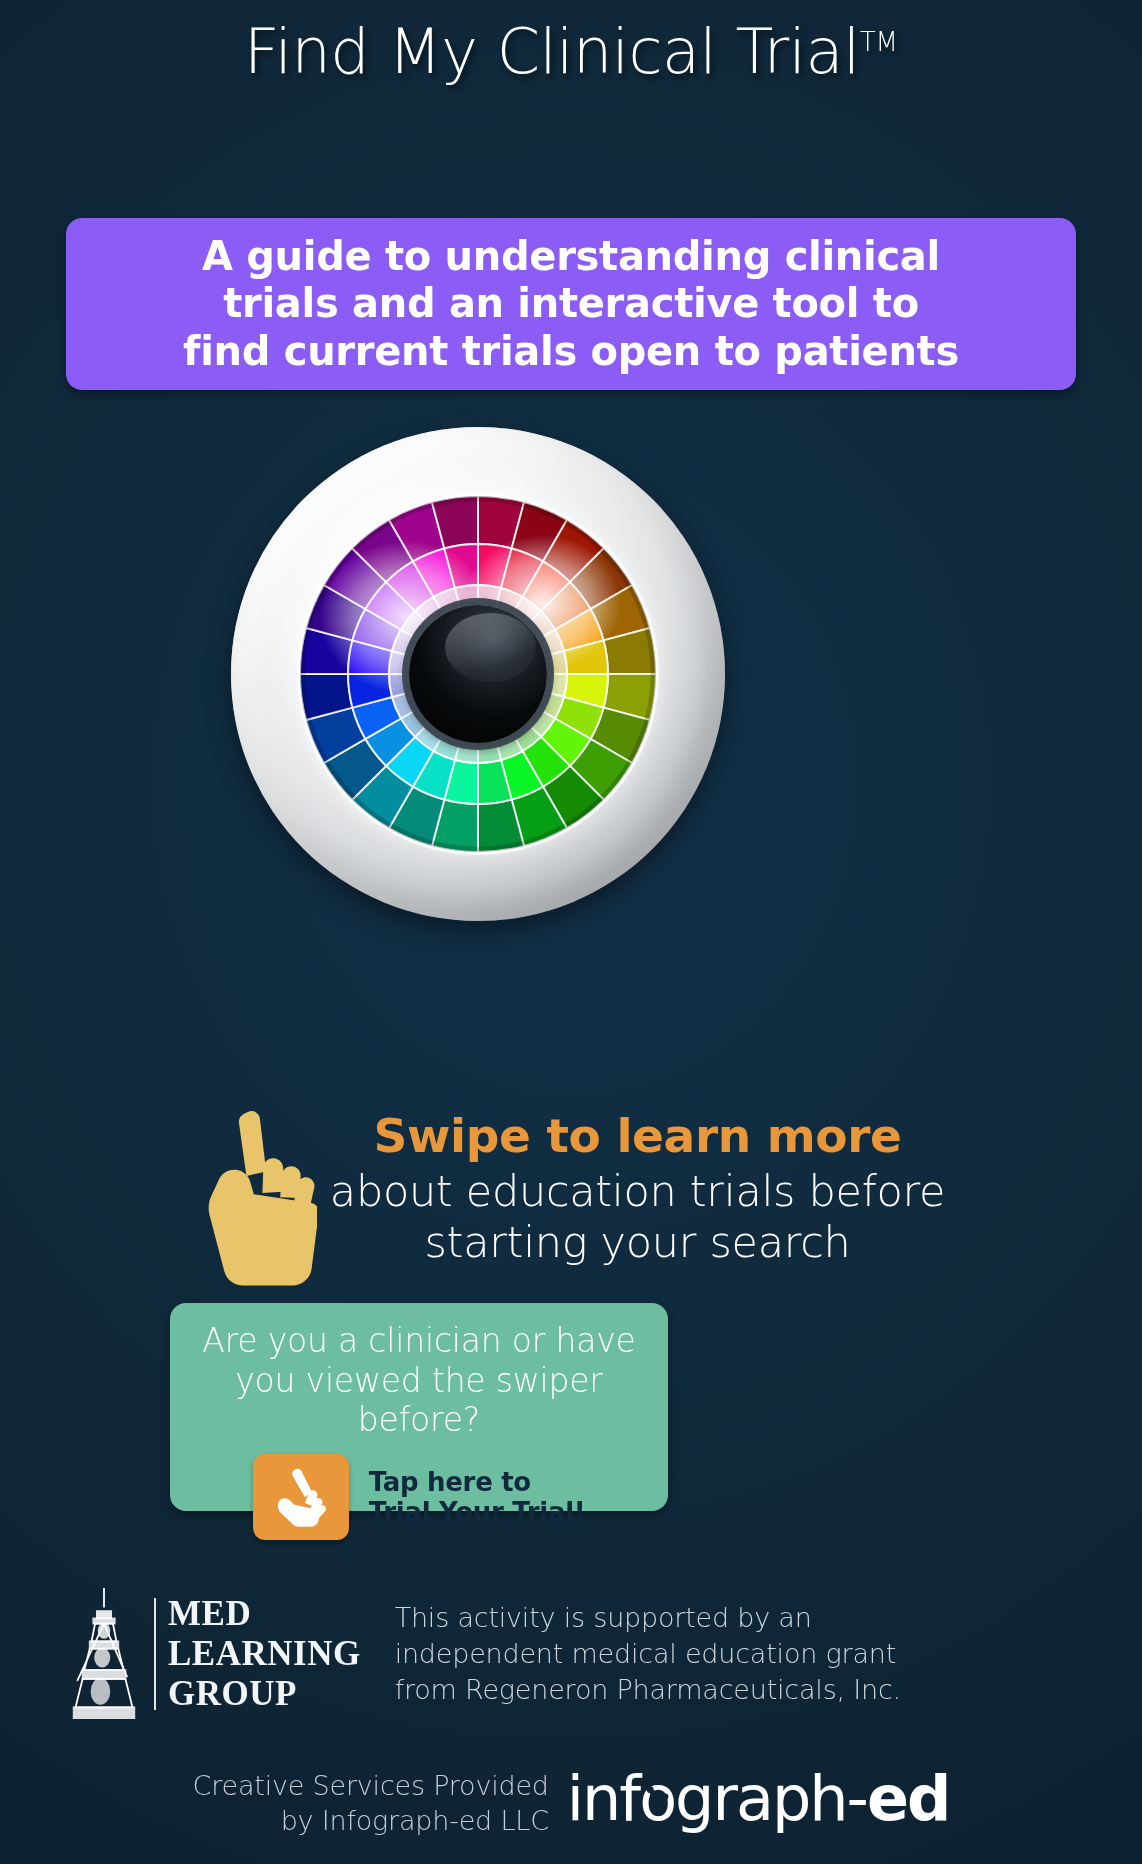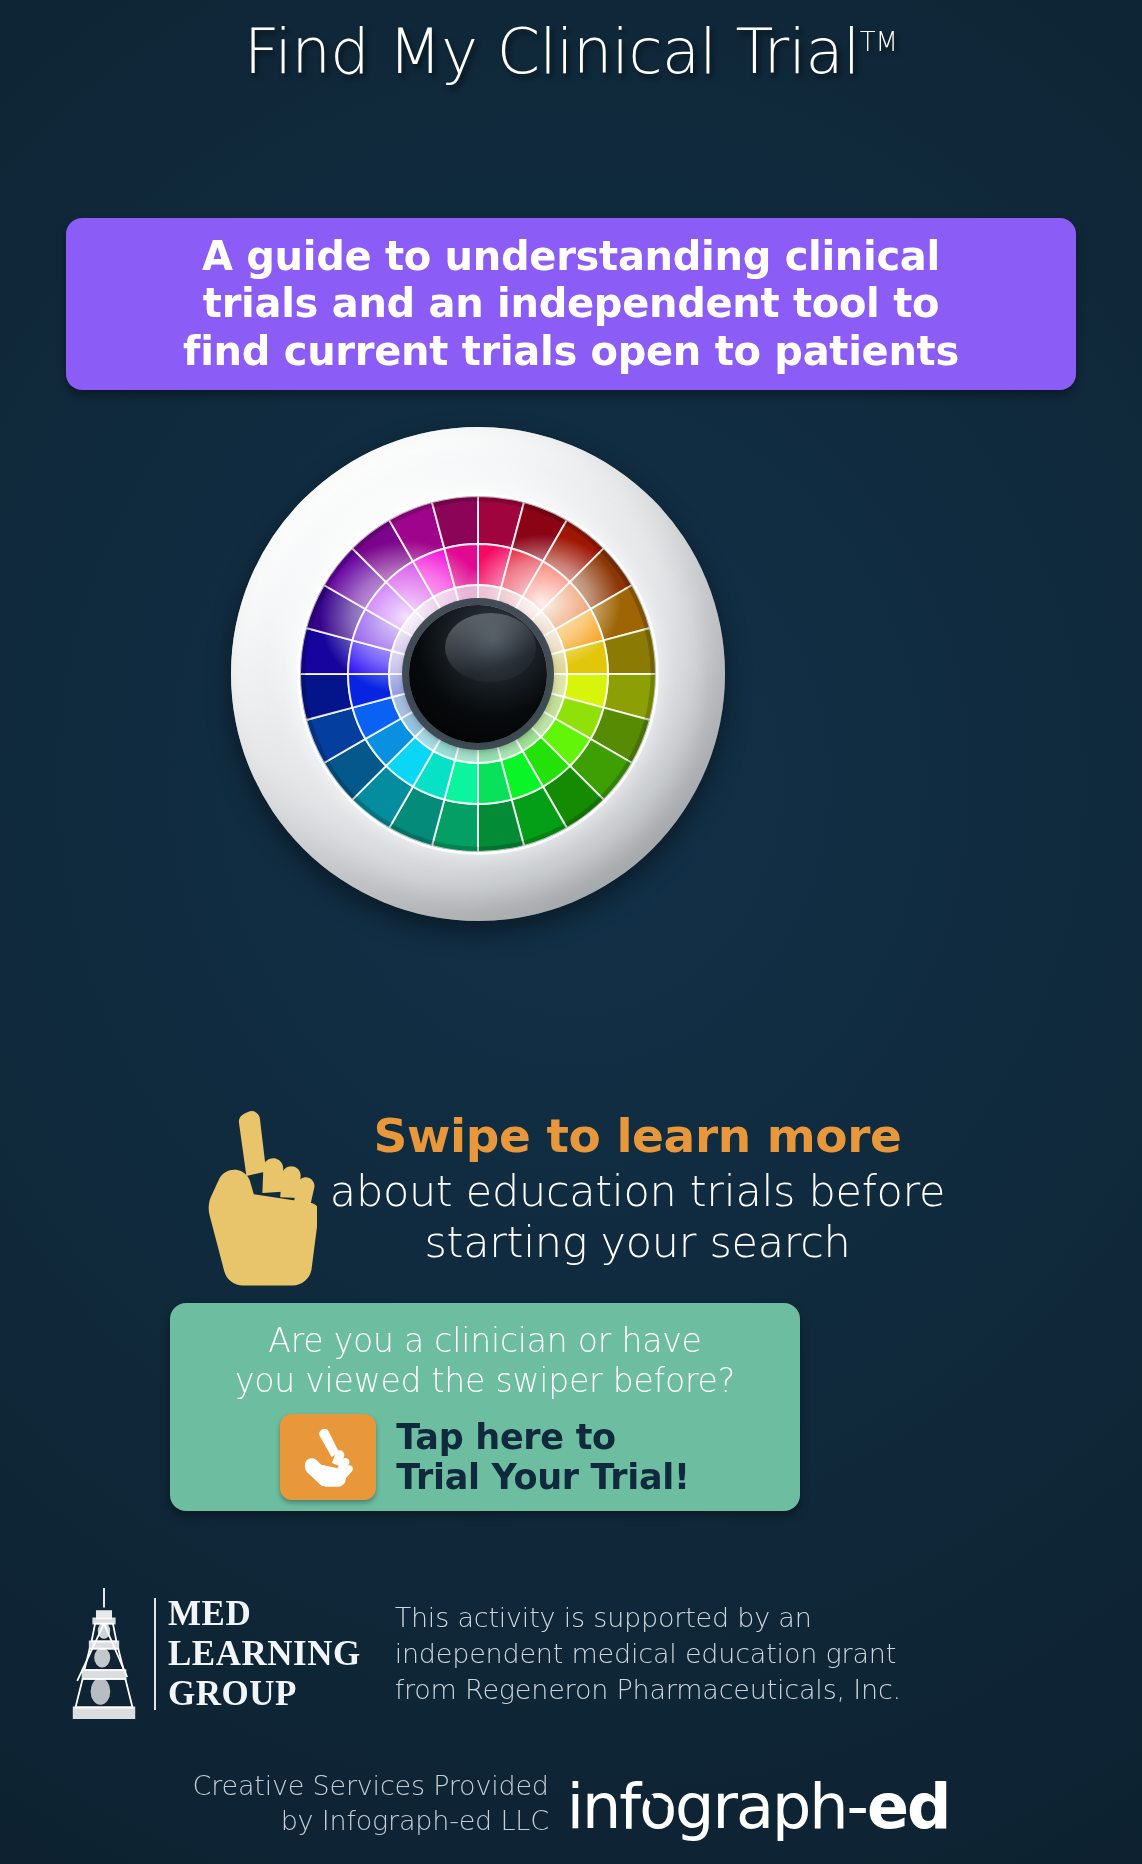--- a/index.html
+++ b/index.html
@@ -155,21 +155,21 @@
     color: #ffffff;
     line-height: 1.18;
     margin-top: 6px;
     letter-spacing: -0.3px;
   }
 
   
   .cta {
     position: absolute;
     left: 170px; top: 1303px;
-    width: 630px;
+    width: 498px;
     height: 208px;
     background: #6dbda1;
     border-radius: 16px;
     box-shadow: 0 5px 8px rgba(0,0,0,0.35);
     padding: 18px 16px 14px;
     text-align: center;
   }
   .cta-q {
     font-family: "DejaVu Sans", sans-serif;
     font-weight: 300;
@@ -190,21 +190,21 @@
     background: #e8983a;
     border-radius: 12px;
     box-shadow: 0 3px 5px rgba(0,0,0,0.3);
     display: flex; align-items: center; justify-content: center;
     flex: none;
   }
   .tap-btn svg { width: 52px; height: 60px; }
   .cta-label {
     font-family: "DejaVu Sans", sans-serif;
     font-weight: bold;
-    font-size: 35px;
+    font-size: 26px;
     color: #10293c;
     line-height: 1.16;
     text-align: left;
     letter-spacing: -0.3px;
   }
 
   
   .supporter {
     position: absolute;
     left: 0; top: 1588px;
@@ -233,21 +233,21 @@
     color: #cdd6dd;
     letter-spacing: -0.2px;
   }
 
   
   .credit {
     position: absolute;
     left: 0; top: 1768px;
     width: 1142px;
     display: flex;
-    align-items: flex-end;
+    align-items: flex-start;
     justify-content: center;
     gap: 18px;
   }
   .credit-text {
     font-family: "DejaVu Sans", sans-serif;
     font-weight: 300;
     font-size: 27px;
     line-height: 1.3;
     color: #c5ced6;
     text-align: right;
@@ -278,21 +278,21 @@
 </head>
 <body>
 
 <div class="title-block">
   <div class="title-main"><span>Find My Clinical Trial</span><span class="tm">TM</span></div>
 </div>
 
 <div class="banner">
   <div class="banner-text">
     <div>A guide to understanding clinical</div>
-    <div>trials and an independent tool to</div>
+    <div>trials and an interactive tool to</div>
     <div>find current trials open to patients</div>
   </div>
 </div>
 
 <div class="eye-wrap">
   <div class="sclera"></div>
   <div class="iris">
     <svg viewBox="0 0 200 200" id="iris-svg" aria-hidden="true">
         <path d="M100 0 A100 100 0 0 1 125.88190451025207 3.4074173710931746 L118.89379029248401 29.487414680898013 A73 73 0 0 0 100 27 Z" fill="hsl(337.5,95%,32%)" stroke="rgba(255,255,255,0.85)" stroke-width="1.1"></path>
         <path d="M125.88190451025207 3.4074173710931746 A100 100 0 0 1 150 13.397459621556138 L136.5 36.78014552373598 A73 73 0 0 0 118.89379029248401 29.487414680898013 Z" fill="hsl(352.5,95%,28%)" stroke="rgba(255,255,255,0.85)" stroke-width="1.1"></path>

